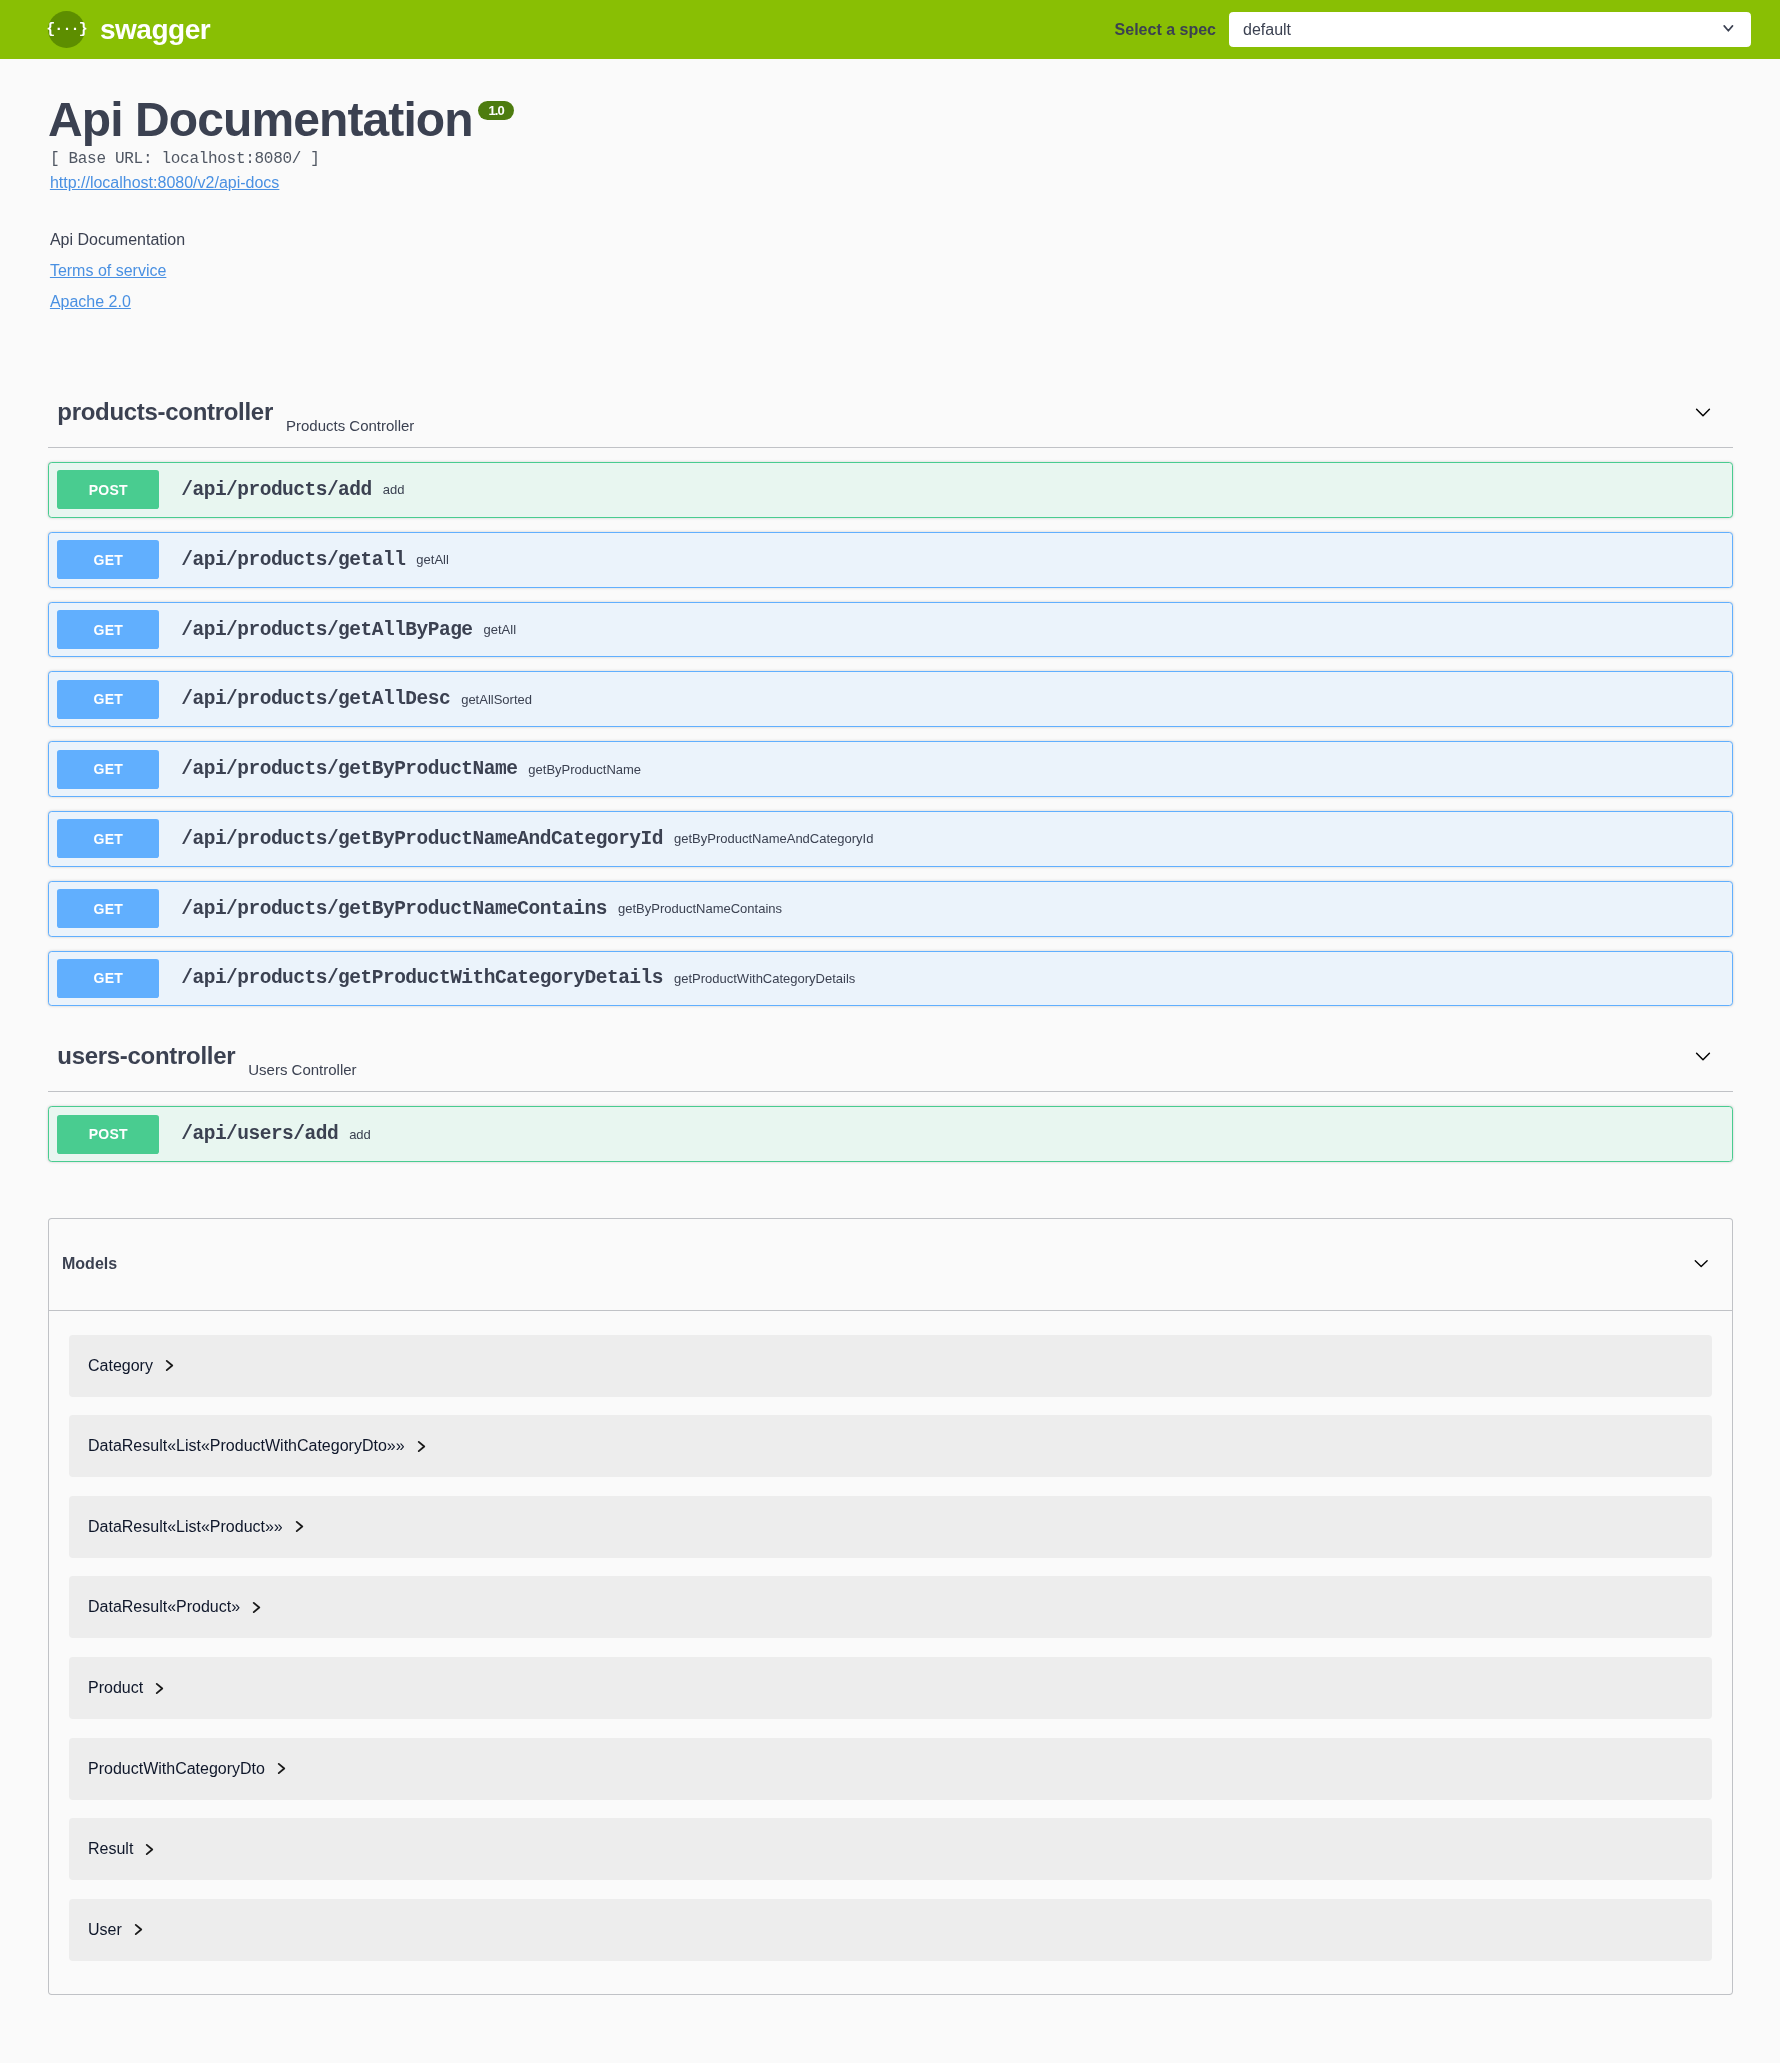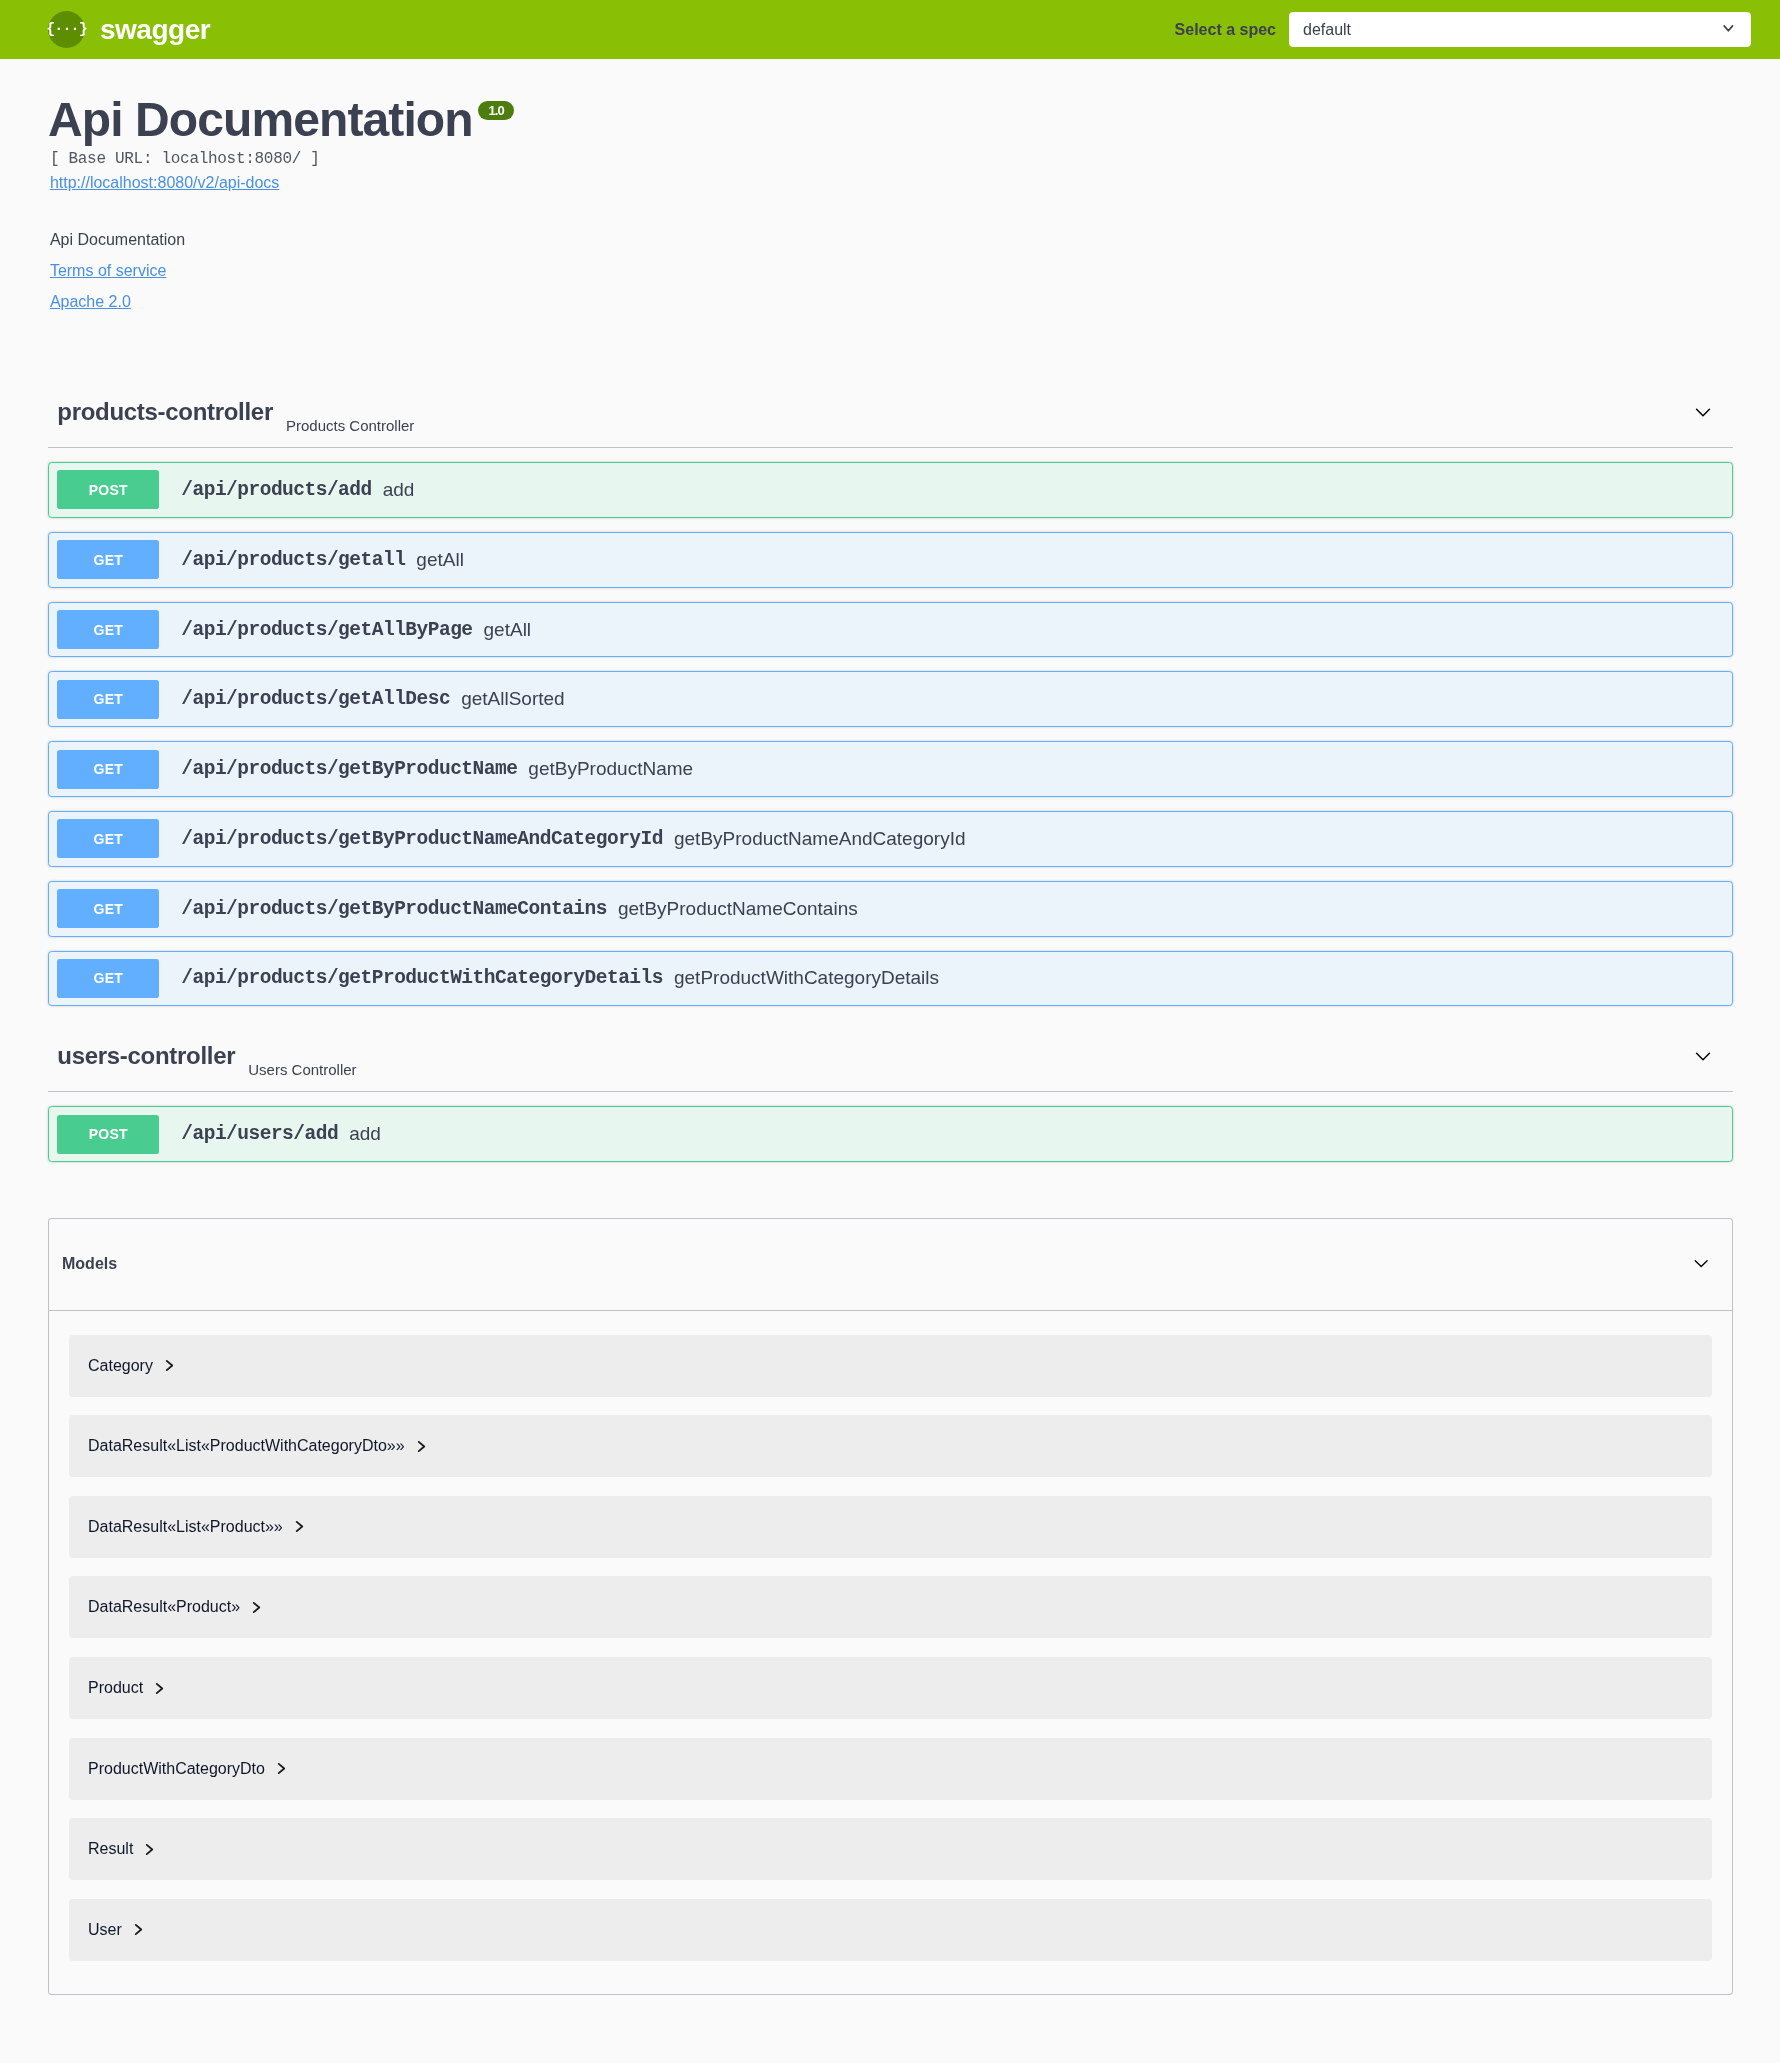--- a/index.html
+++ b/index.html
@@ -48,21 +48,21 @@
     align-items: center;
     gap: 13px;
   }
   .select-label {
     color: #3b4151;
     font-size: 16px;
     font-weight: bold;
     white-space: nowrap;
   }
   .spec-select {
-    width: 462px;
+    width: 522px;
     height: 35px;
     border: 1.9px solid #ffffff;
     border-radius: 3.7px;
     background: #ffffff;
     display: flex;
     align-items: center;
     padding: 0 13px;
     position: relative;
     font-size: 16px;
     color: #3b4151;
@@ -191,21 +191,21 @@
   .opblock.post .op-method { background: #49cc90; }
   .op-path {
     font-family: "Liberation Mono", monospace;
     font-size: 19.5px;
     font-weight: bold;
     color: #3b4151;
     margin-left: 22px;
     letter-spacing: -0.5px;
   }
   .op-summary {
-    font-size: 19px;
+    font-size: 13px;
     color: #3b4151;
     margin-left: 11px;
     flex: 1 1 auto;
   }
 
   
   .models {
     border: 0.9px solid rgba(59,65,81,0.3);
     border-radius: 3.7px;
     margin: 56px 0 65px 0;

